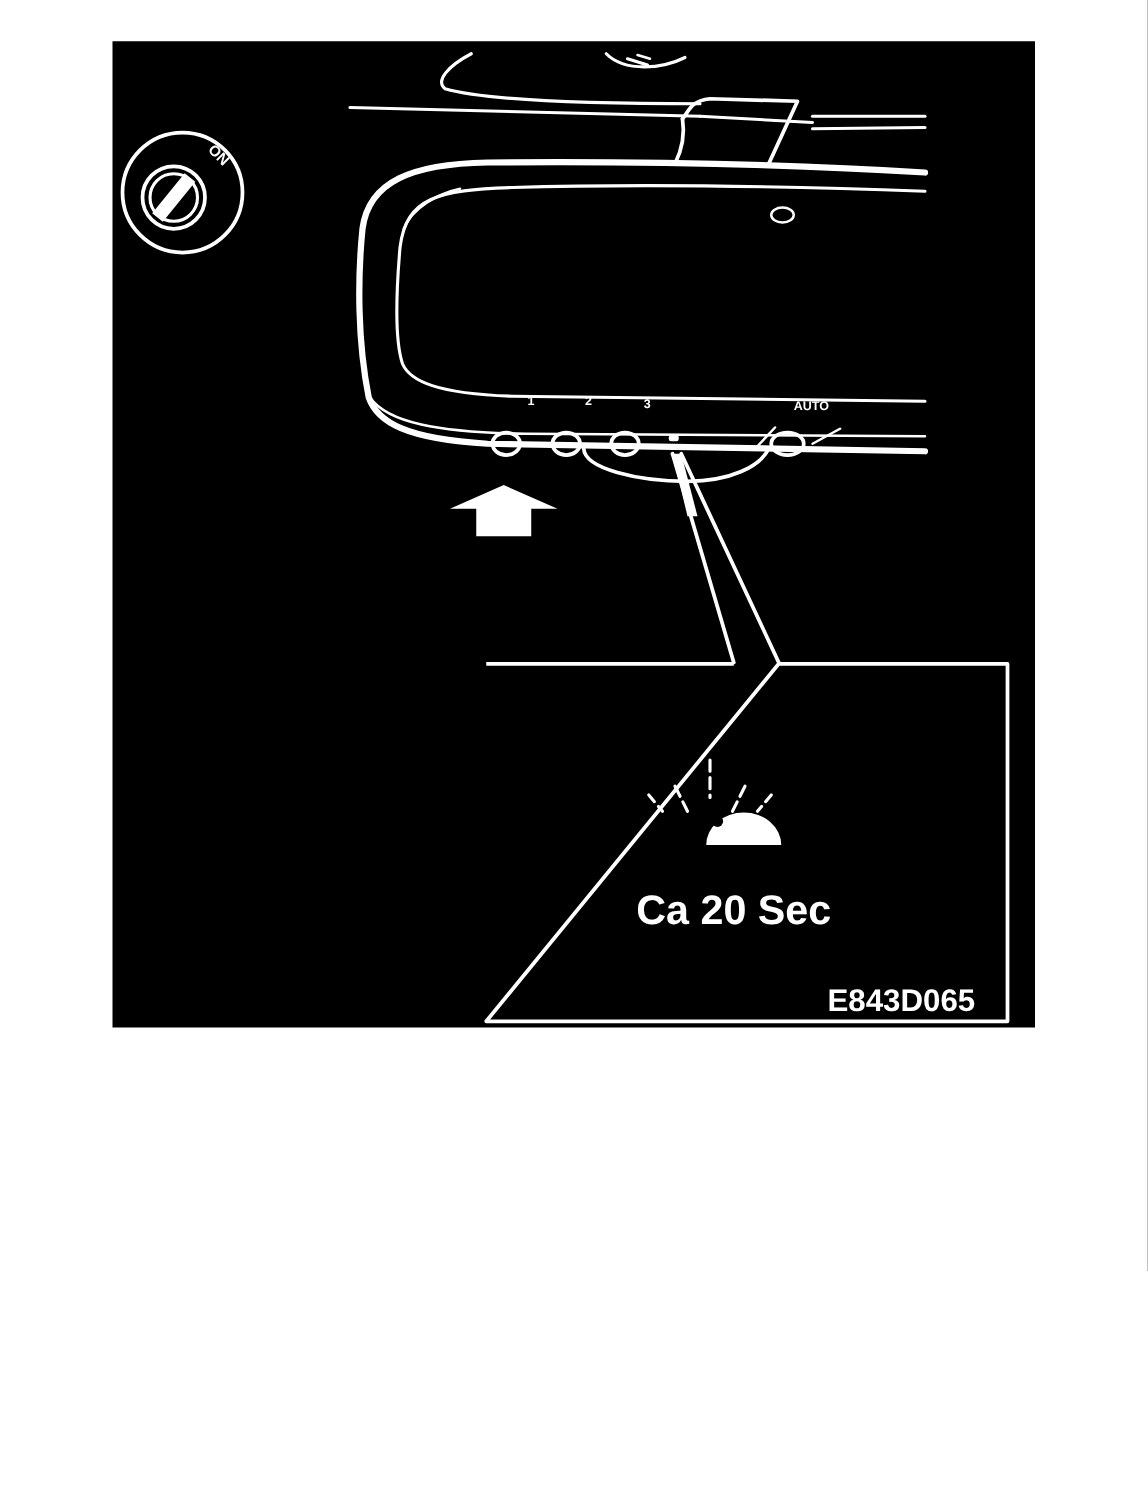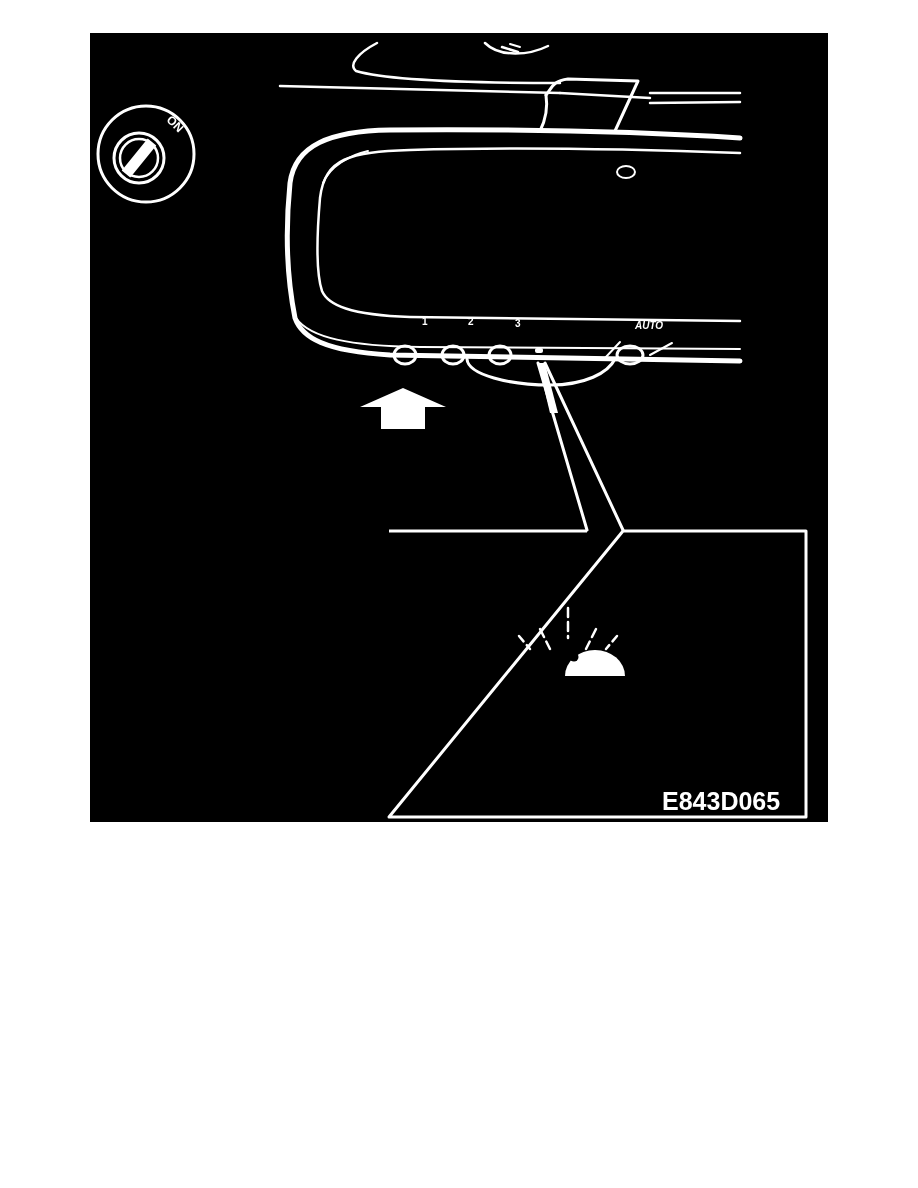--- a/index.html
+++ b/index.html
@@ -1,21 +1,21 @@
 <!DOCTYPE html>
 <html><head>
 <meta charset="utf-8">
 <style>
   html, body { margin: 0; padding: 0; background: #ffffff; }
   body { width: 918px; height: 1188px; position: relative; overflow: hidden; font-family: "Liberation Sans", sans-serif; }
   #figure { position: absolute; left: 90px; top: 33px; width: 738px; height: 789px; background: #000000; }
   #figure svg { position: absolute; left: 0; top: 0; }
   .lbl { position: absolute; color: #ffffff; font-family: "Liberation Sans", sans-serif; font-weight: bold; white-space: nowrap; }
   .btn-num { font-size: 10px; }
-  #auto-label { font-size: 10px; font-style: italic; }
+  #auto-label { font-size: 10px; }
   #callout-text { font-size: 33px; letter-spacing: 0px; }
   #figure-id { font-size: 25px; }
   #on-label { font-size: 12px; }
 </style>
 </head>
 <body>
 
 <div id="figure">
   <svg width="738" height="789" viewBox="0 0 738 789" xmlns="http://www.w3.org/2000/svg">
     <g fill="none" stroke="#ffffff" stroke-linecap="round" stroke-linejoin="round">
@@ -81,14 +81,15 @@
     <polygon points="313,355 356,374 335,374 335,396 291,396 291,374 270,374" fill="#ffffff"></polygon>
   </svg>
 
   <span id="on-label" class="lbl" style="left:76px; top:84px; transform: rotate(45deg);">ON</span>
 
   <span class="lbl btn-num" style="left:332px; top:283px;">1</span>
   <span class="lbl btn-num" style="left:378px; top:283px;">2</span>
   <span class="lbl btn-num" style="left:425px; top:285px;">3</span>
   <span id="auto-label" class="lbl" style="left:545px; top:287px;">AUTO</span>
 
+  <span id="callout-text" class="lbl" style="left:419px; top:676px;">Ca 20 Sec</span>
   <span id="figure-id" class="lbl" style="left:572px; top:754px;">E843D065</span>
 </div>
 
 </body></html>

